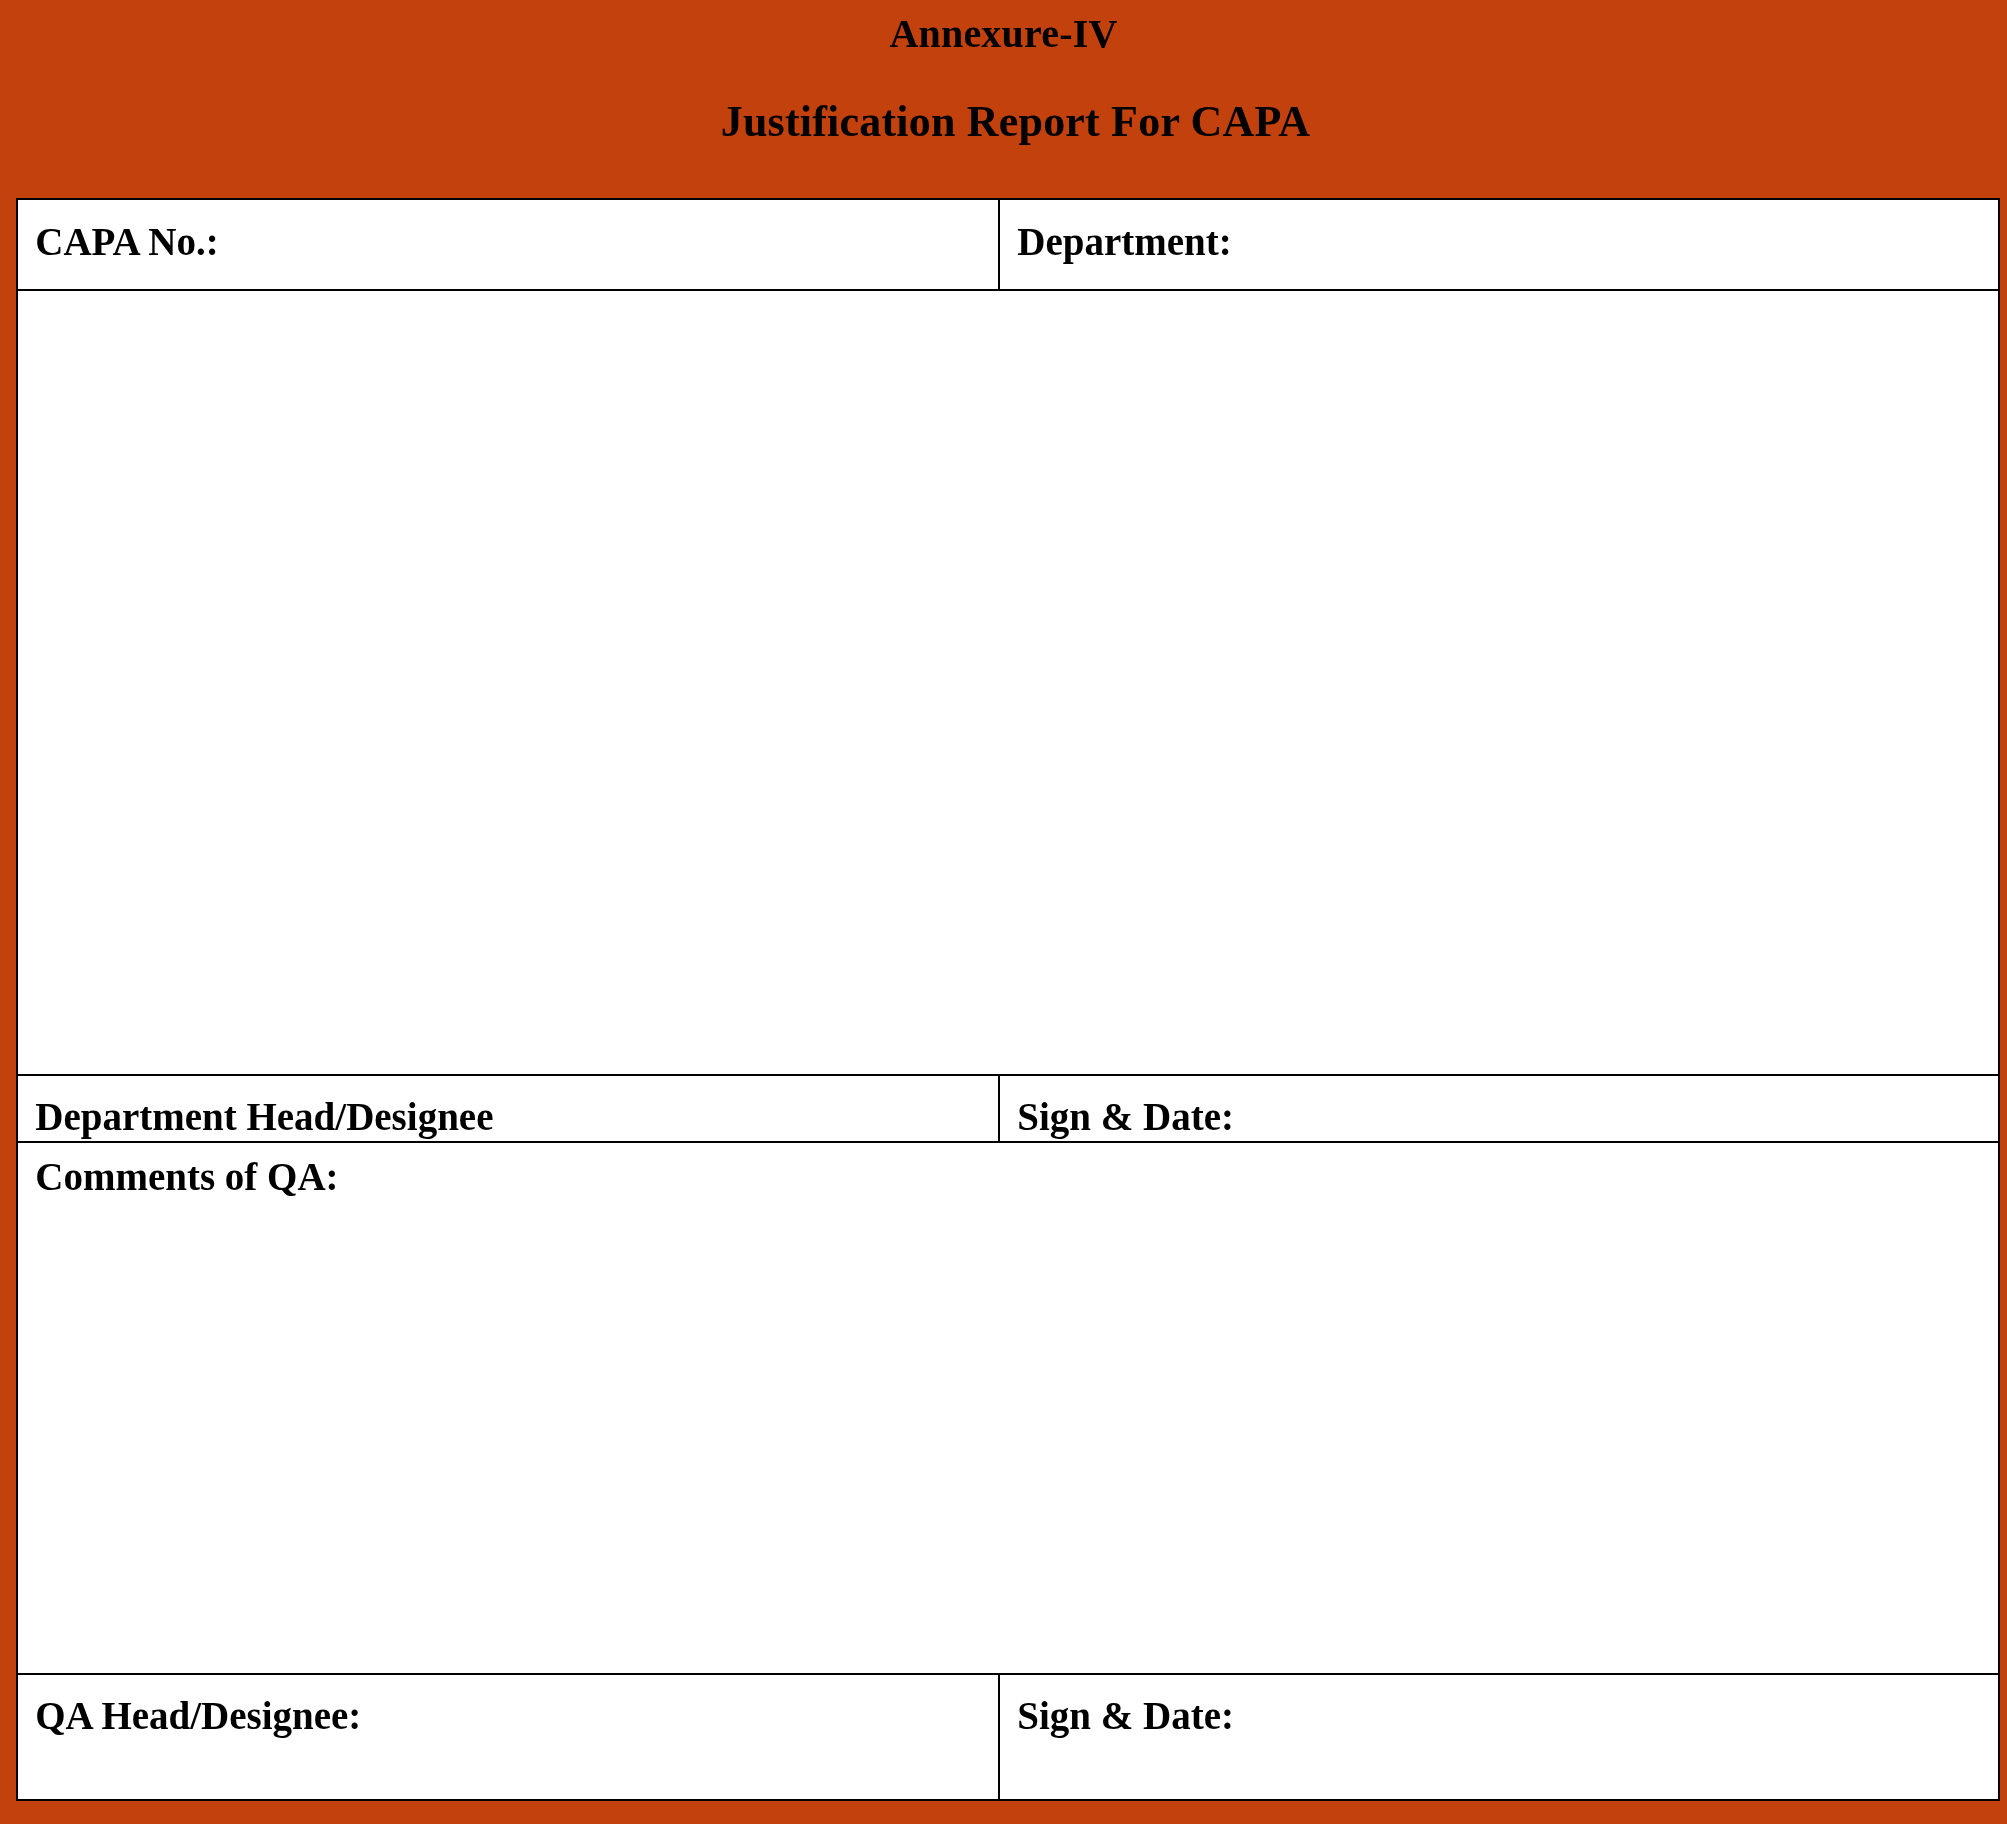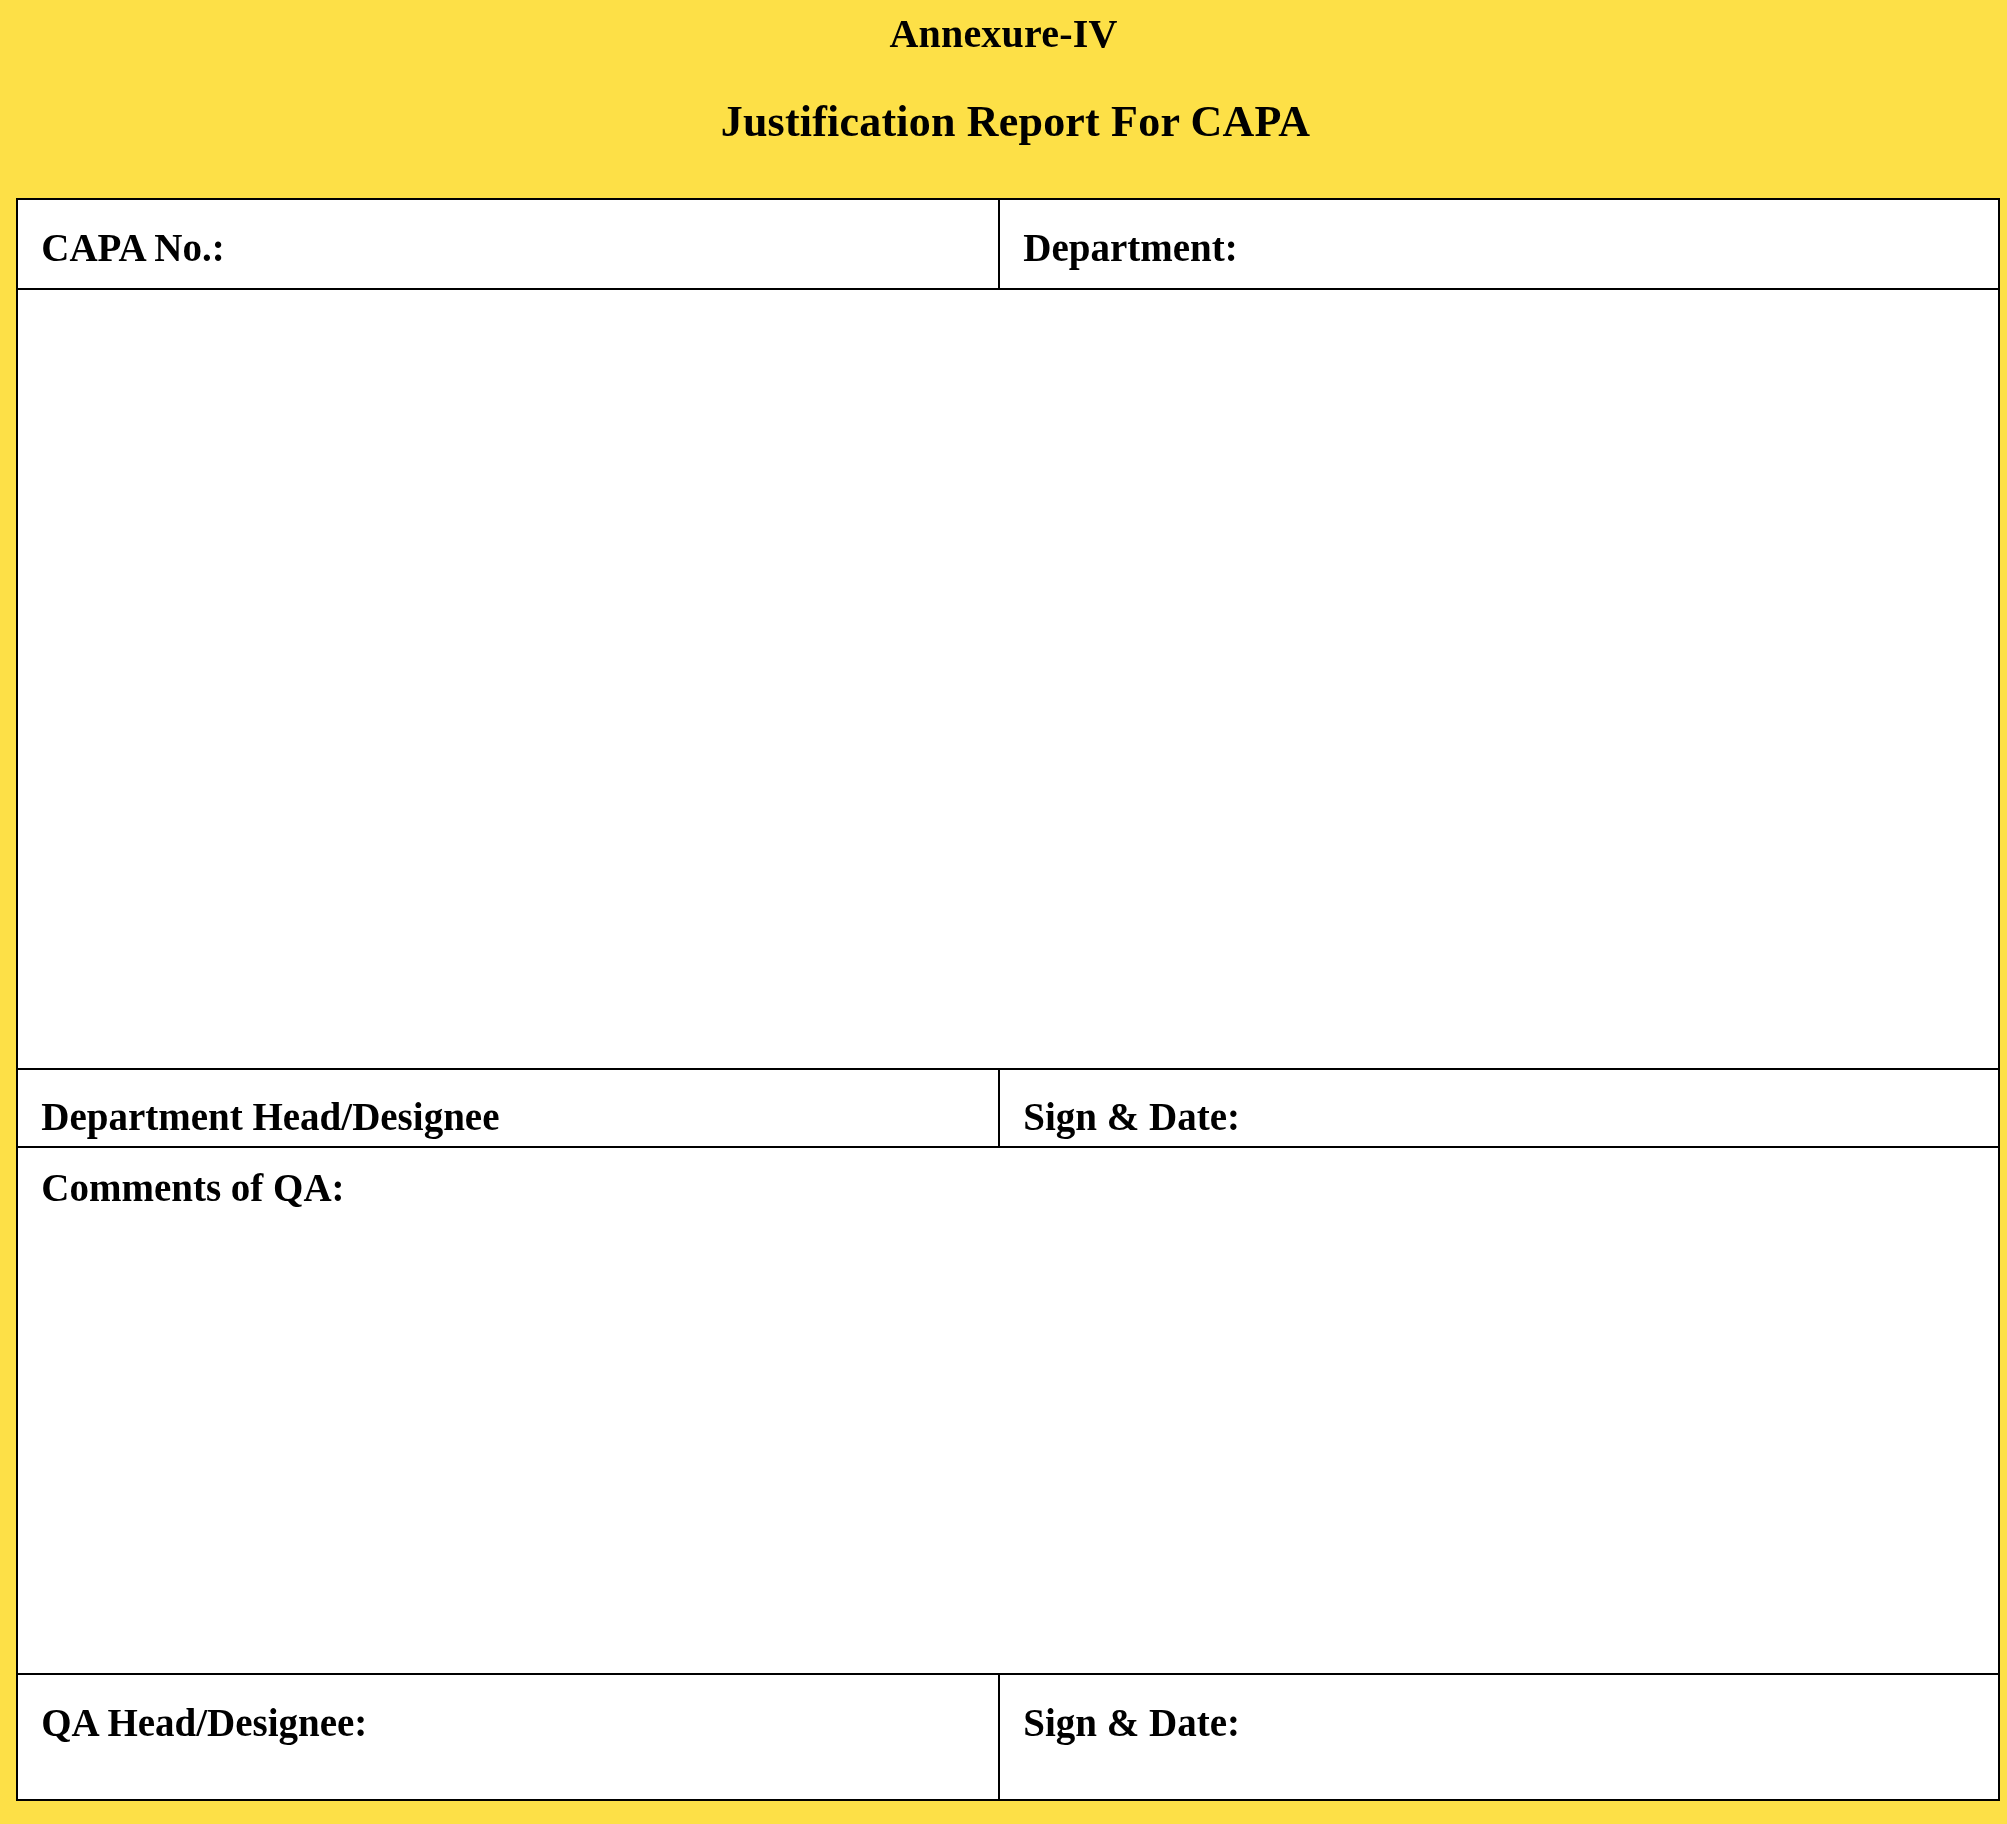--- a/index.html
+++ b/index.html
@@ -12,21 +12,21 @@
     height: 1824px;
     font-family: "Liberation Serif", "DejaVu Serif", serif;
     color: #000000;
     overflow: hidden;
   }
 
   .page {
     position: relative;
     width: 2007px;
     height: 1824px;
-    background: #fde047;
+    background: #c2410c;
   }
 
   
   .title-block {
     position: absolute;
     left: 0;
     top: 0;
     width: 2007px;
     text-align: center;
   }
@@ -52,21 +52,21 @@
     left: 15.7px;
     top: 198px;
     width: 1982px;
     height: 1603px;
     border-collapse: collapse;
     table-layout: fixed;
   }
   .form-table td {
     border: 2.9px solid #000000;
     vertical-align: top;
-    padding: 6px;
+    padding: 0;
     background: #ffffff;
   }
   .cell-label {
     font-size: 39px;
     font-weight: bold;
     line-height: 1;
     padding: 21.6px 0 0 17.6px;
     white-space: nowrap;
   }
   .cell-label-wide {

